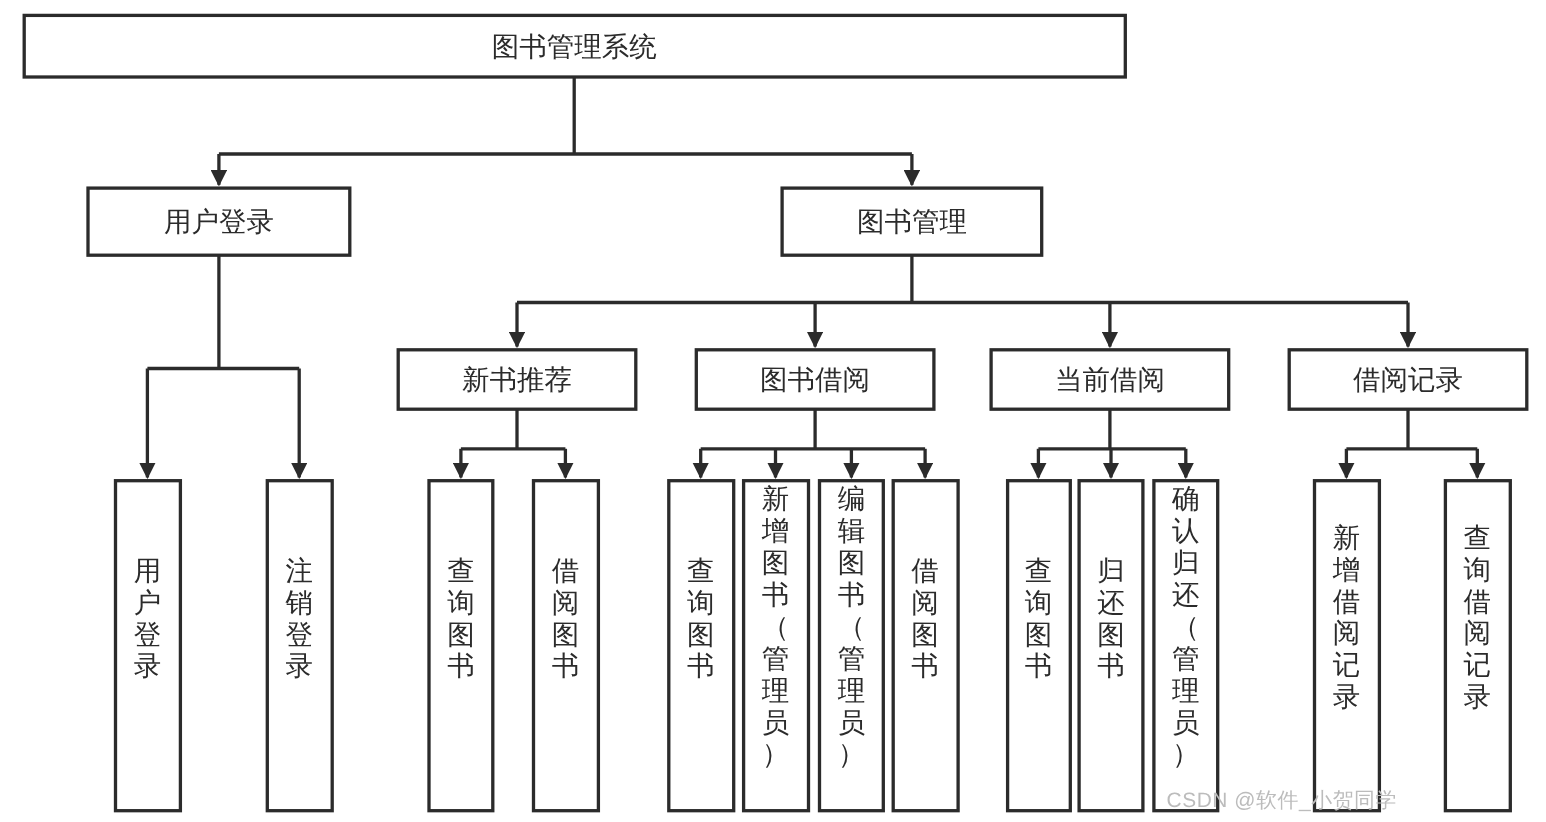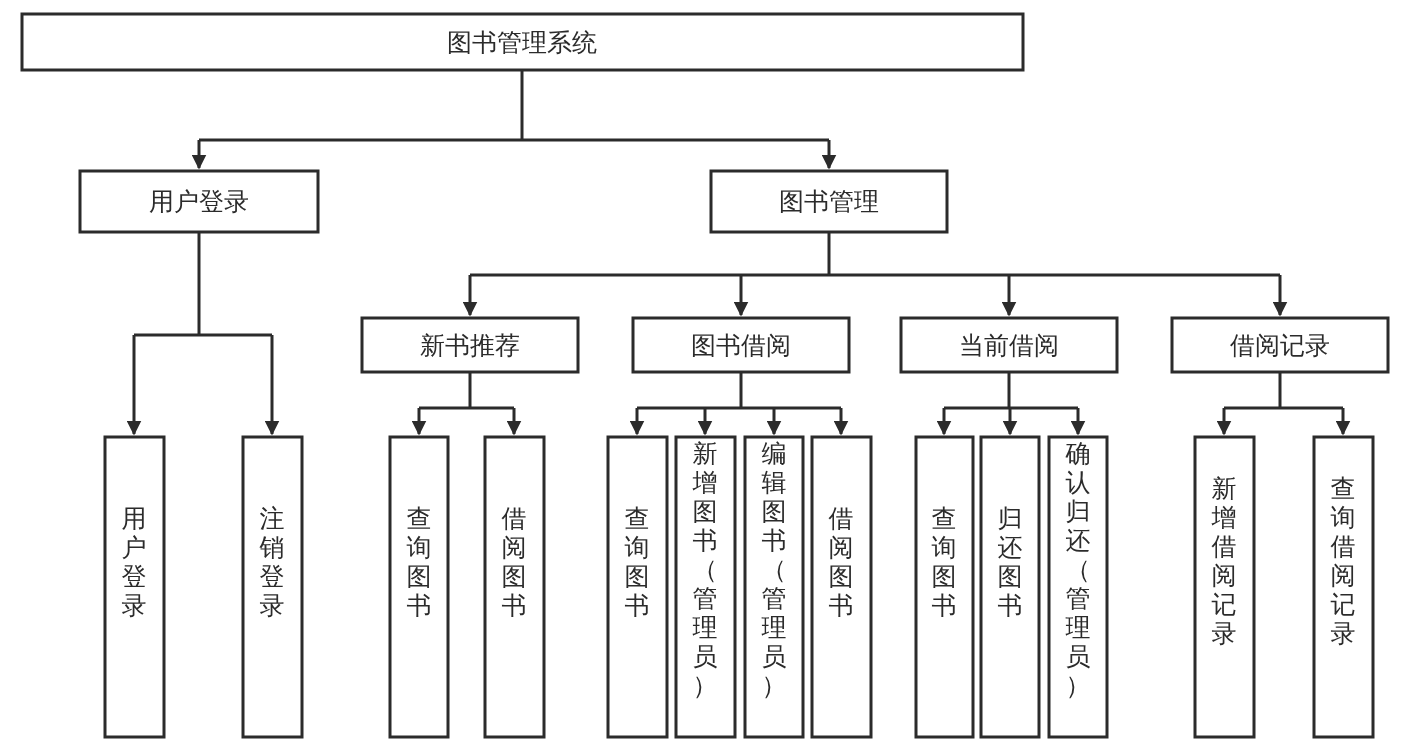--- a/index.html
+++ b/index.html
@@ -213,13 +213,14 @@
     <g>
       <rect class="node-box" x="1195" y="437" width="59" height="300"></rect>
       <text class="leaf-label" x="1224" y="497"><tspan x="1224" y="497">新</tspan><tspan x="1224" y="526">增</tspan><tspan x="1224" y="555">借</tspan><tspan x="1224" y="584">阅</tspan><tspan x="1224" y="613">记</tspan><tspan x="1224" y="642">录</tspan></text>
     </g>
     <g>
       <rect class="node-box" x="1314" y="437" width="59" height="300"></rect>
       <text class="leaf-label" x="1343" y="497"><tspan x="1343" y="497">查</tspan><tspan x="1343" y="526">询</tspan><tspan x="1343" y="555">借</tspan><tspan x="1343" y="584">阅</tspan><tspan x="1343" y="613">记</tspan><tspan x="1343" y="642">录</tspan></text>
     </g>
   </svg>
 
+  <div class="watermark">CSDN @软件_小贺同学</div>
 </div>
 
 </body></html>

